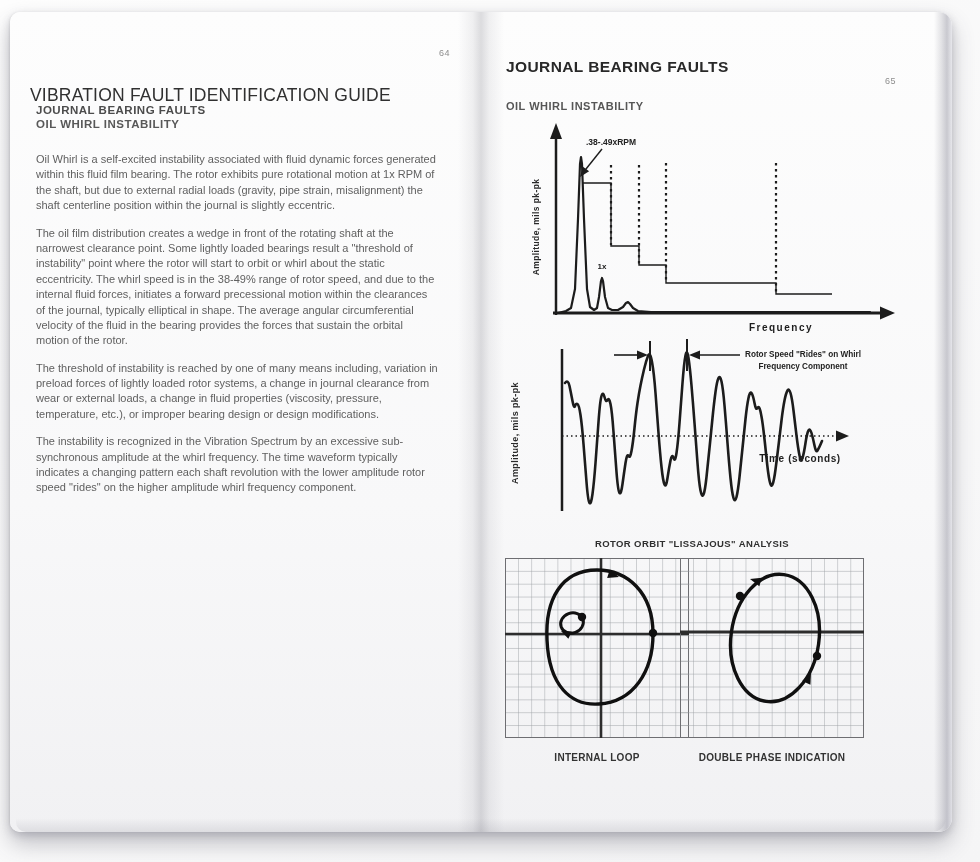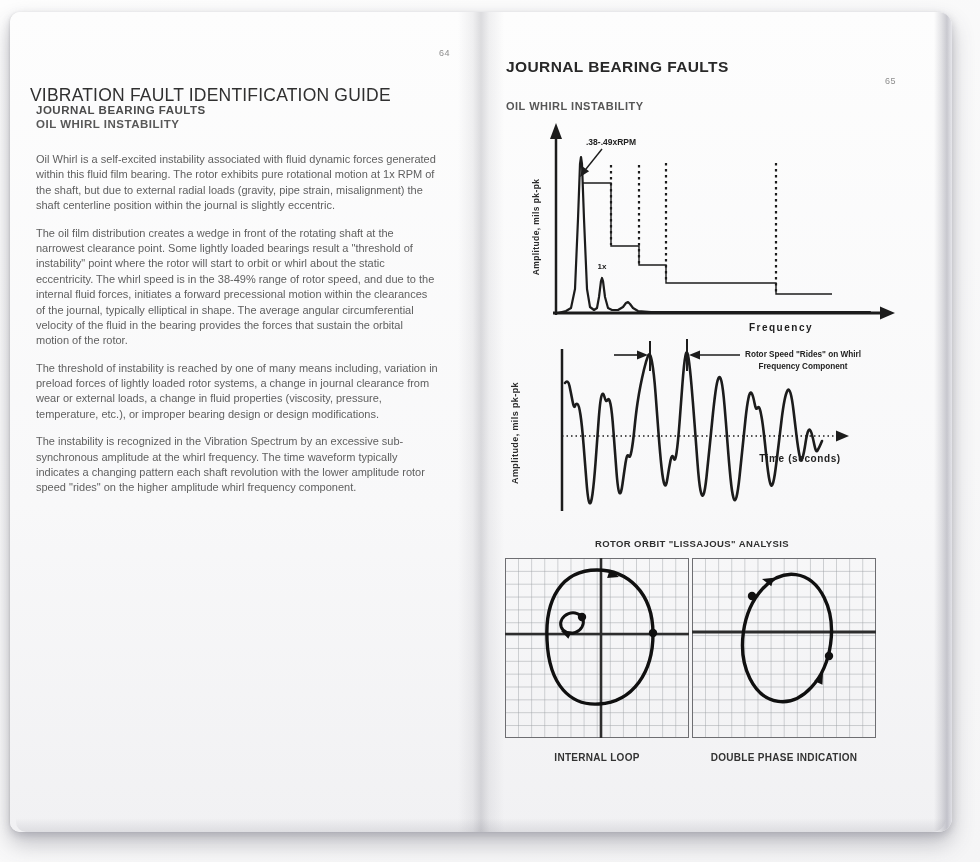--- a/index.html
+++ b/index.html
@@ -20,21 +20,21 @@
   .lp-subheading{position:absolute;top:106px;left:26px;font-size:11.5px;font-weight:bold;color:#585858;letter-spacing:0.5px;}
   .lp-body{position:absolute;top:140px;left:26px;width:402px;font-size:11px;line-height:1.4;color:#606060;}
   .lp-body p{margin:0 0 12px 0;}
   .rp-title{position:absolute;top:46px;left:18px;font-size:15.5px;font-weight:bold;color:#282828;letter-spacing:0.4px;}
   .rp-subtitle{position:absolute;top:88px;left:18px;font-size:11px;font-weight:bold;color:#565656;letter-spacing:0.5px;}
   .spectrum-svg{position:absolute;top:107px;left:38px;}
   .waveform-svg{position:absolute;top:321px;left:12px;}
   .orbit-caption{position:absolute;top:526px;left:14px;width:380px;text-align:center;font-size:9.5px;font-weight:bold;color:#2f2f2f;letter-spacing:0.4px;}
   .orbit{position:absolute;top:546px;width:184px;}
   .orbit-left{left:17px;}
-  .orbit-right{left:204px;}
+  .orbit-right{left:192px;}
   .orbit-label{width:184px;text-align:center;margin-top:10px;font-size:10px;font-weight:bold;color:#333333;letter-spacing:0.3px;}
   svg text{font-family:"Liberation Sans",sans-serif;}
   .ink{stroke:#1c1c1c;}
   .ink-fill{fill:#1c1c1c;}
 </style>
 </head>
 <body>
 
 <div class="scene">
   <div class="book">

